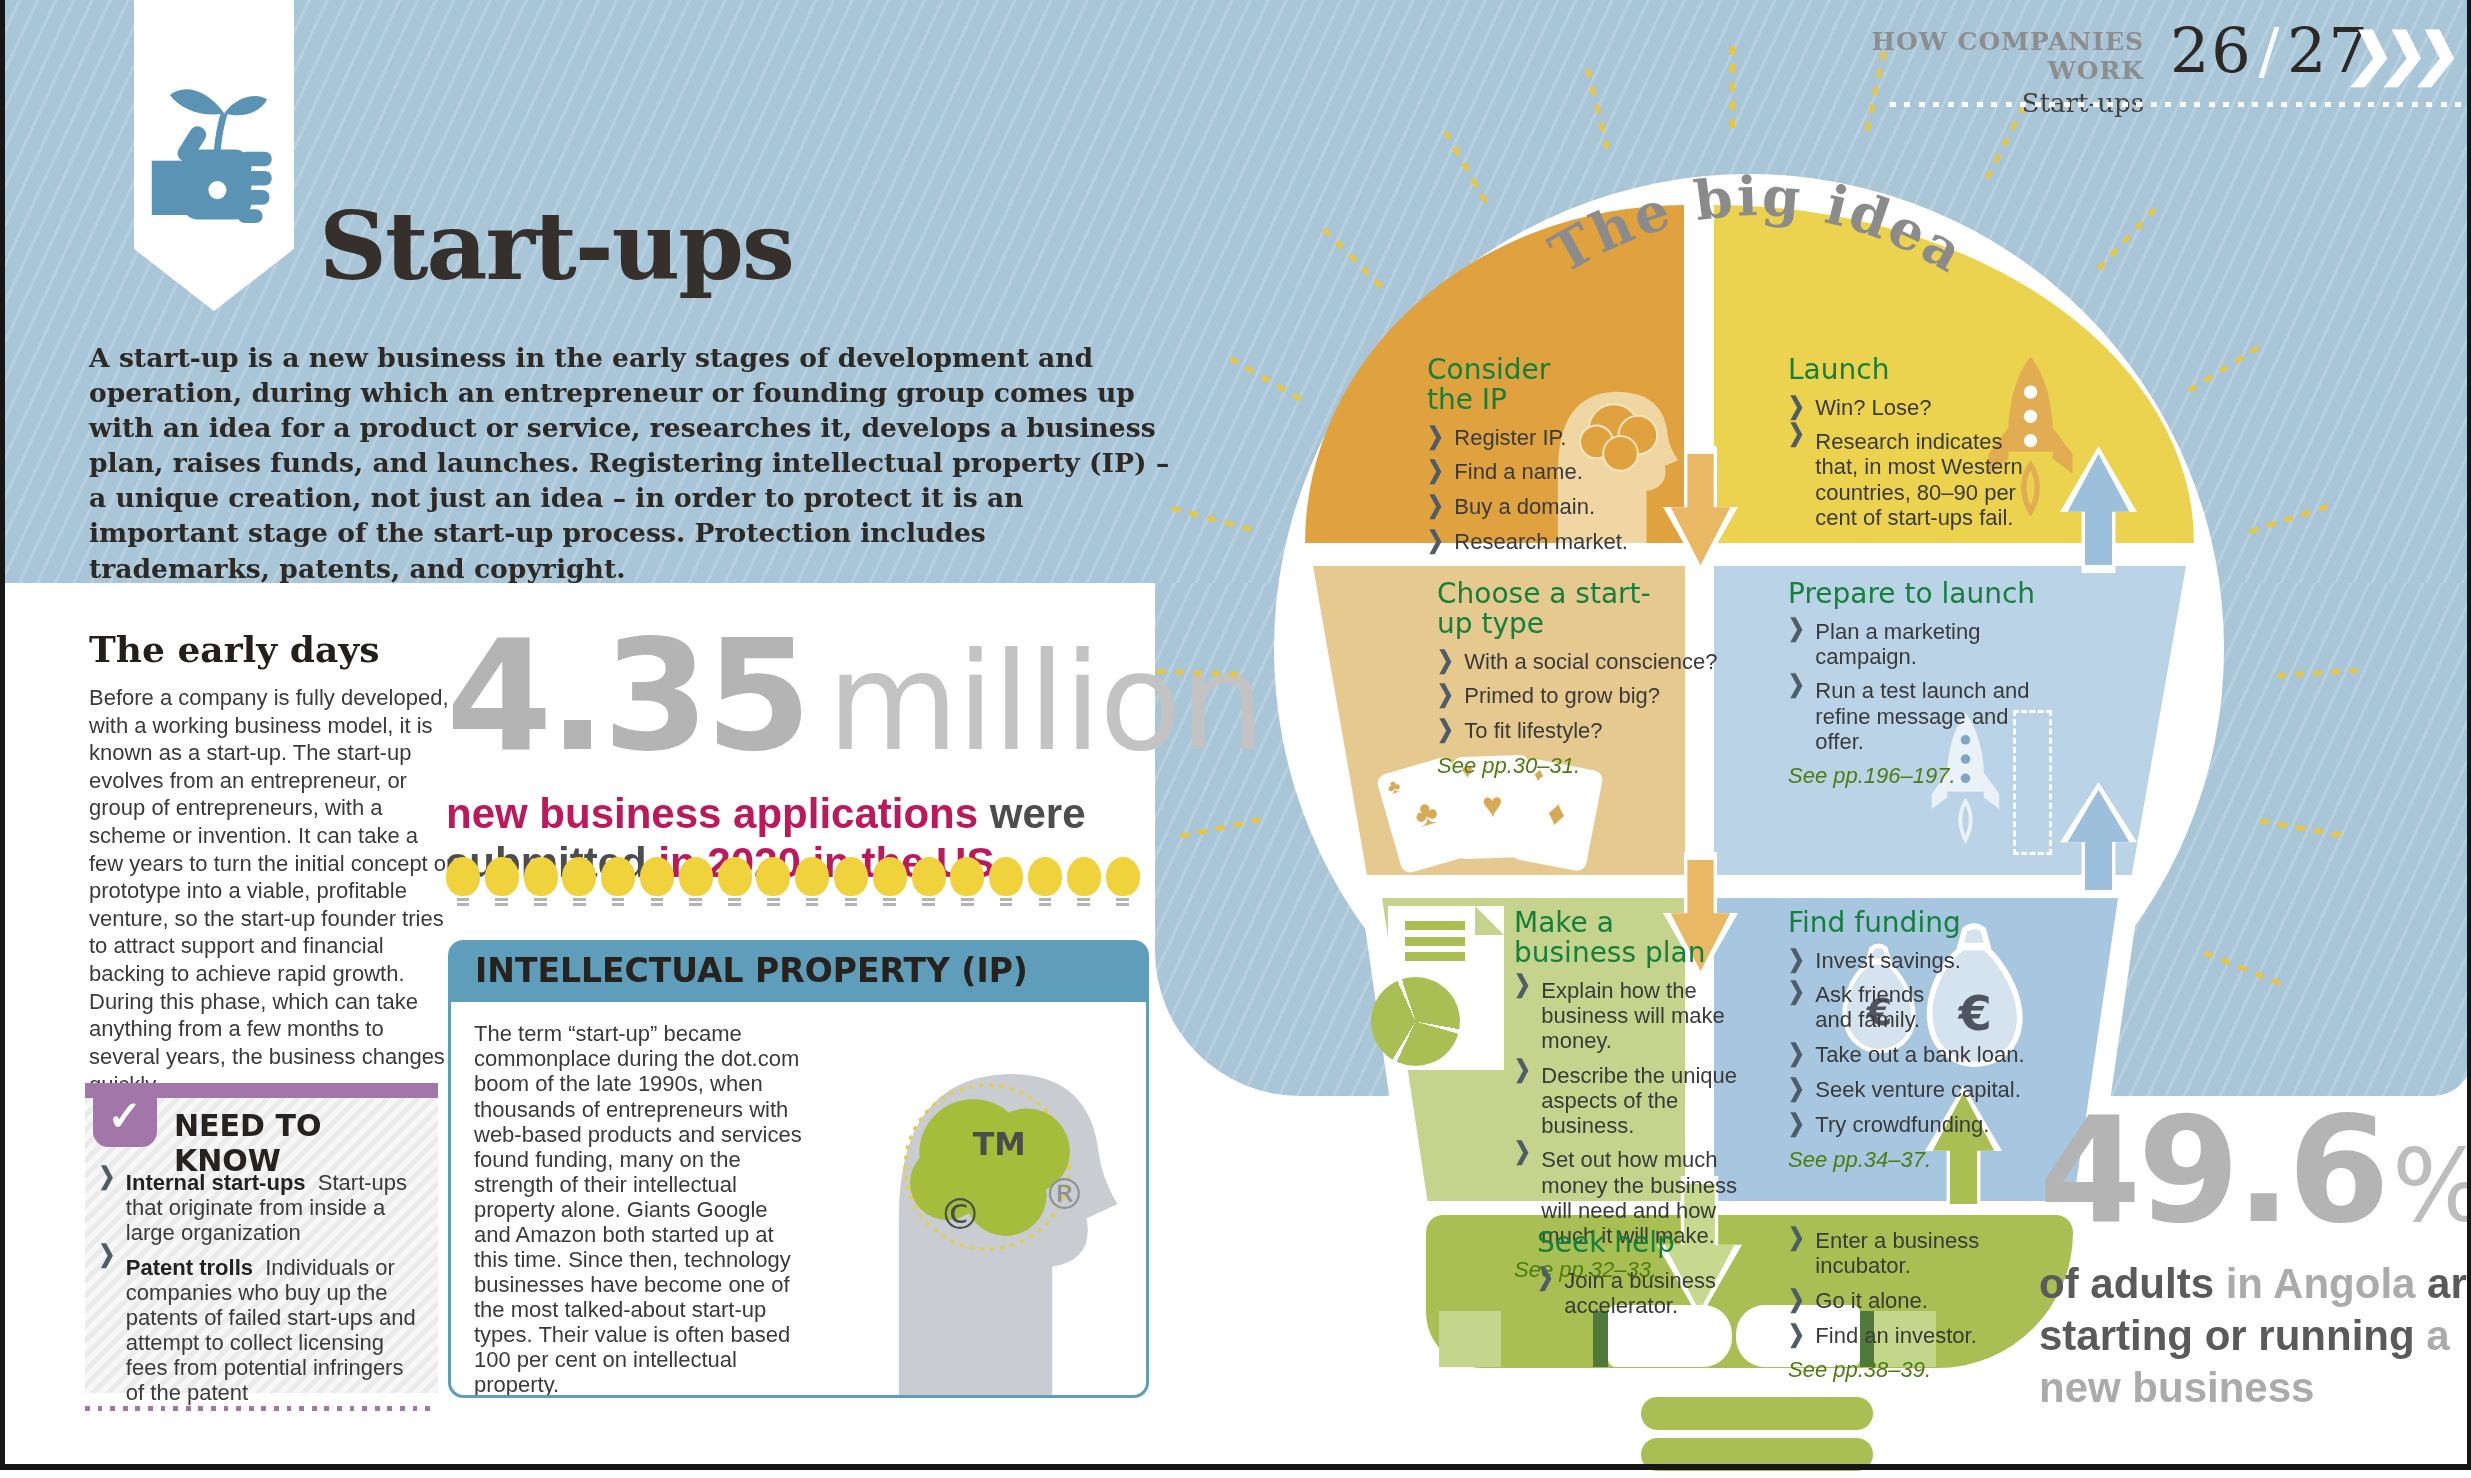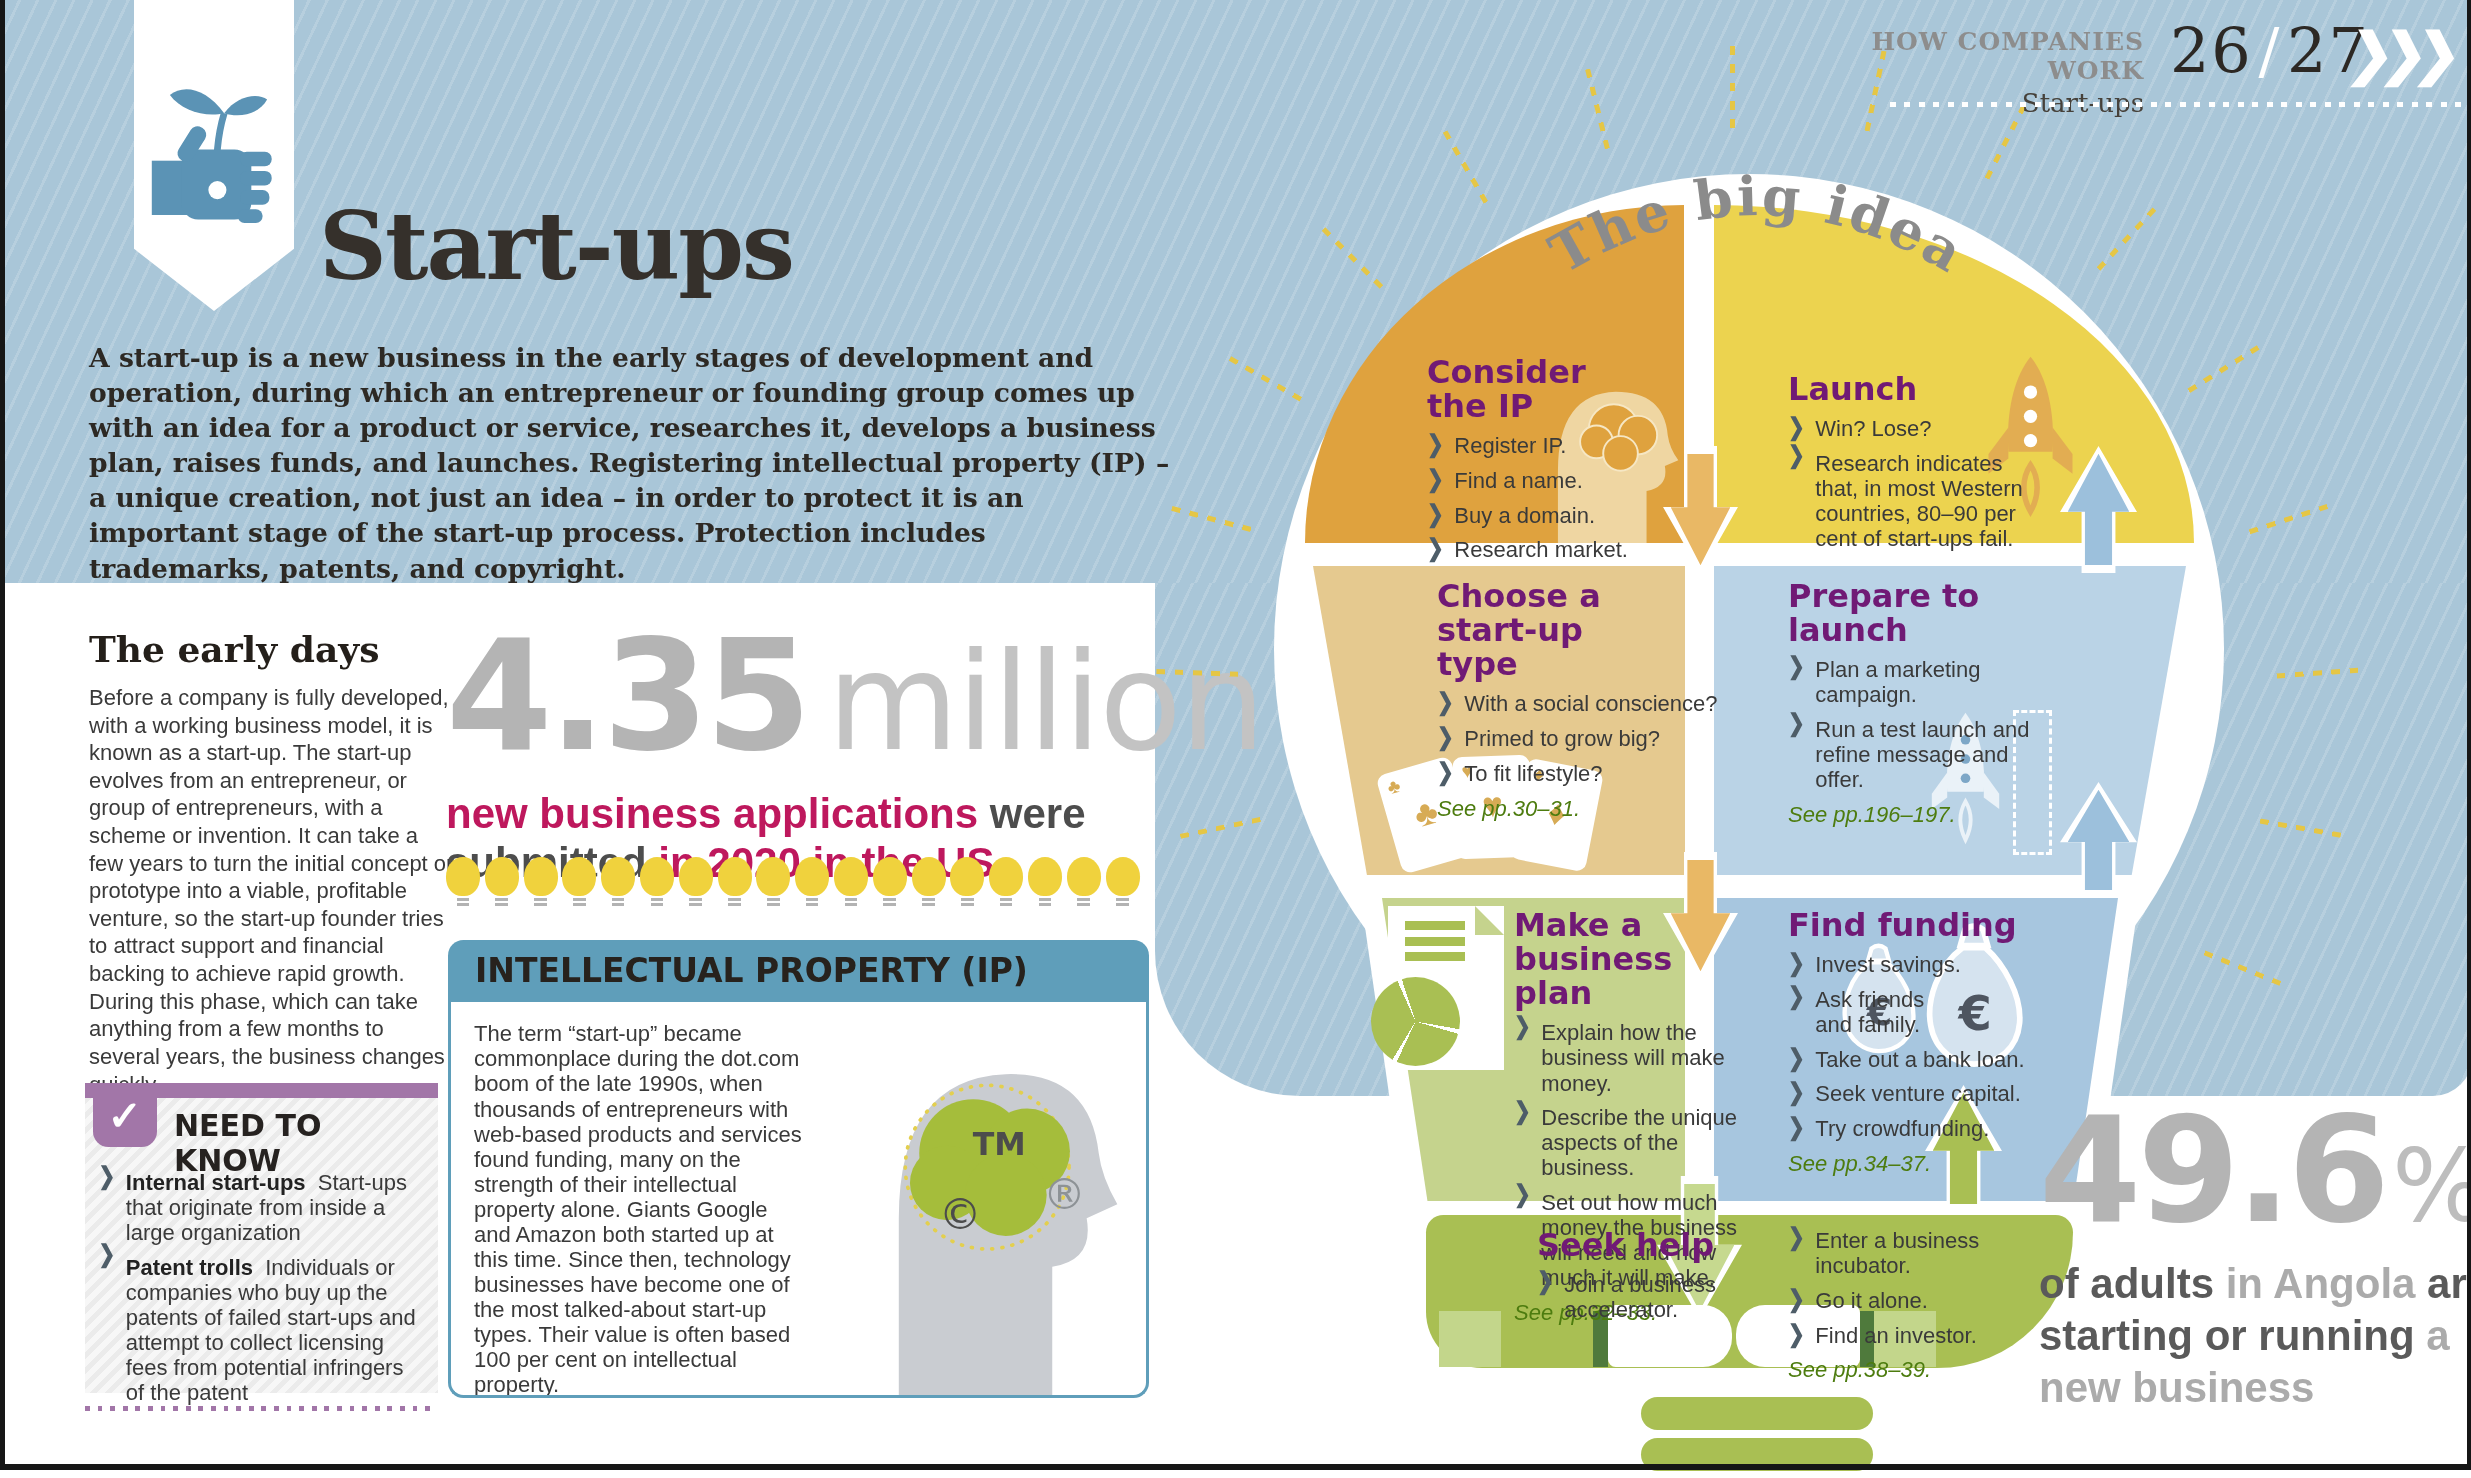--- a/index.html
+++ b/index.html
@@ -92,22 +92,22 @@
     clip-path:polygon(0 0,100% 0,88.5% 100%,0 100%);}
   .q-ll{left:1382px;top:898px;width:303px;height:303px;background:var(--light_green,#c5d38d);
     clip-path:polygon(0 0,100% 0,100% 100%,15% 100%);}
   .q-lr{left:1714px;top:898px;width:404px;height:303px;background:var(--mid_blue,#a7c6df);
     clip-path:polygon(0 0,100% 0,89% 100%,0 100%);}
   .q-b{left:1426px;top:1215px;width:647px;height:153px;background:var(--olive,#a9bf53);
     border-radius:21px 21px 164px 68px;z-index:3;}
   .base{left:1641px;width:232px;height:33px;border-radius:16.4px;background:var(--olive,#a9bf53);z-index:3;}
   
   .sec{z-index:6;}
-  .sec h3{margin:0 0 9.7px 0;font-family:"DejaVu Sans",sans-serif;font-weight:bold;
-    font-size:32px;line-height:1.07;color:#701a75;}
+  .sec h3{margin:0 0 9.7px 0;font-family:"DejaVu Sans",sans-serif;font-weight:normal;
+    font-size:28px;line-height:1.07;color:#15803d;}
   
   .arr{z-index:5;background:#fff;}
   .arr>i{position:absolute;inset:7.7px;display:block;}
   .arr.down,.arr.down>i{clip-path:polygon(28% 0,72% 0,72% 48%,100% 48%,50% 100%,0 48%,28% 48%);}
   .arr.up,.arr.up>i{clip-path:polygon(50% 0,100% 52%,72% 52%,72% 100%,28% 100%,28% 52%,0 52%);}
   
   .ray{width:4.8px;height:82px;z-index:1;
     background:repeating-linear-gradient(var(--ray_yellow,#e5c645) 0 8.7px,rgba(255,255,255,0) 8.7px 18.3px);}
   
   .bigidea{left:1516px;top:133px;z-index:7;}
@@ -390,21 +390,21 @@
           <span class="chev">❯</span>
           <span>Buy a domain.</span>
         </li>
       <li>
           <span class="chev">❯</span>
           <span>Research market.</span>
         </li>
     </ul>
   </div>
 
-  <div class="abs sec" style="left:1788px;top:372px;width:266px;">
+  <div class="abs sec" style="left:1788px;top:355px;width:266px;">
     <h3>Launch</h3>
     <ul class="bullets">
       <li>
           <span class="chev">❯</span>
           <span>Win? Lose?</span>
         </li>
       <li style="width:243px;">
           <span class="chev">❯</span>
           <span>Research indicates that, in most Western countries, 80–90 per cent of start-ups fail.</span>
         </li>

